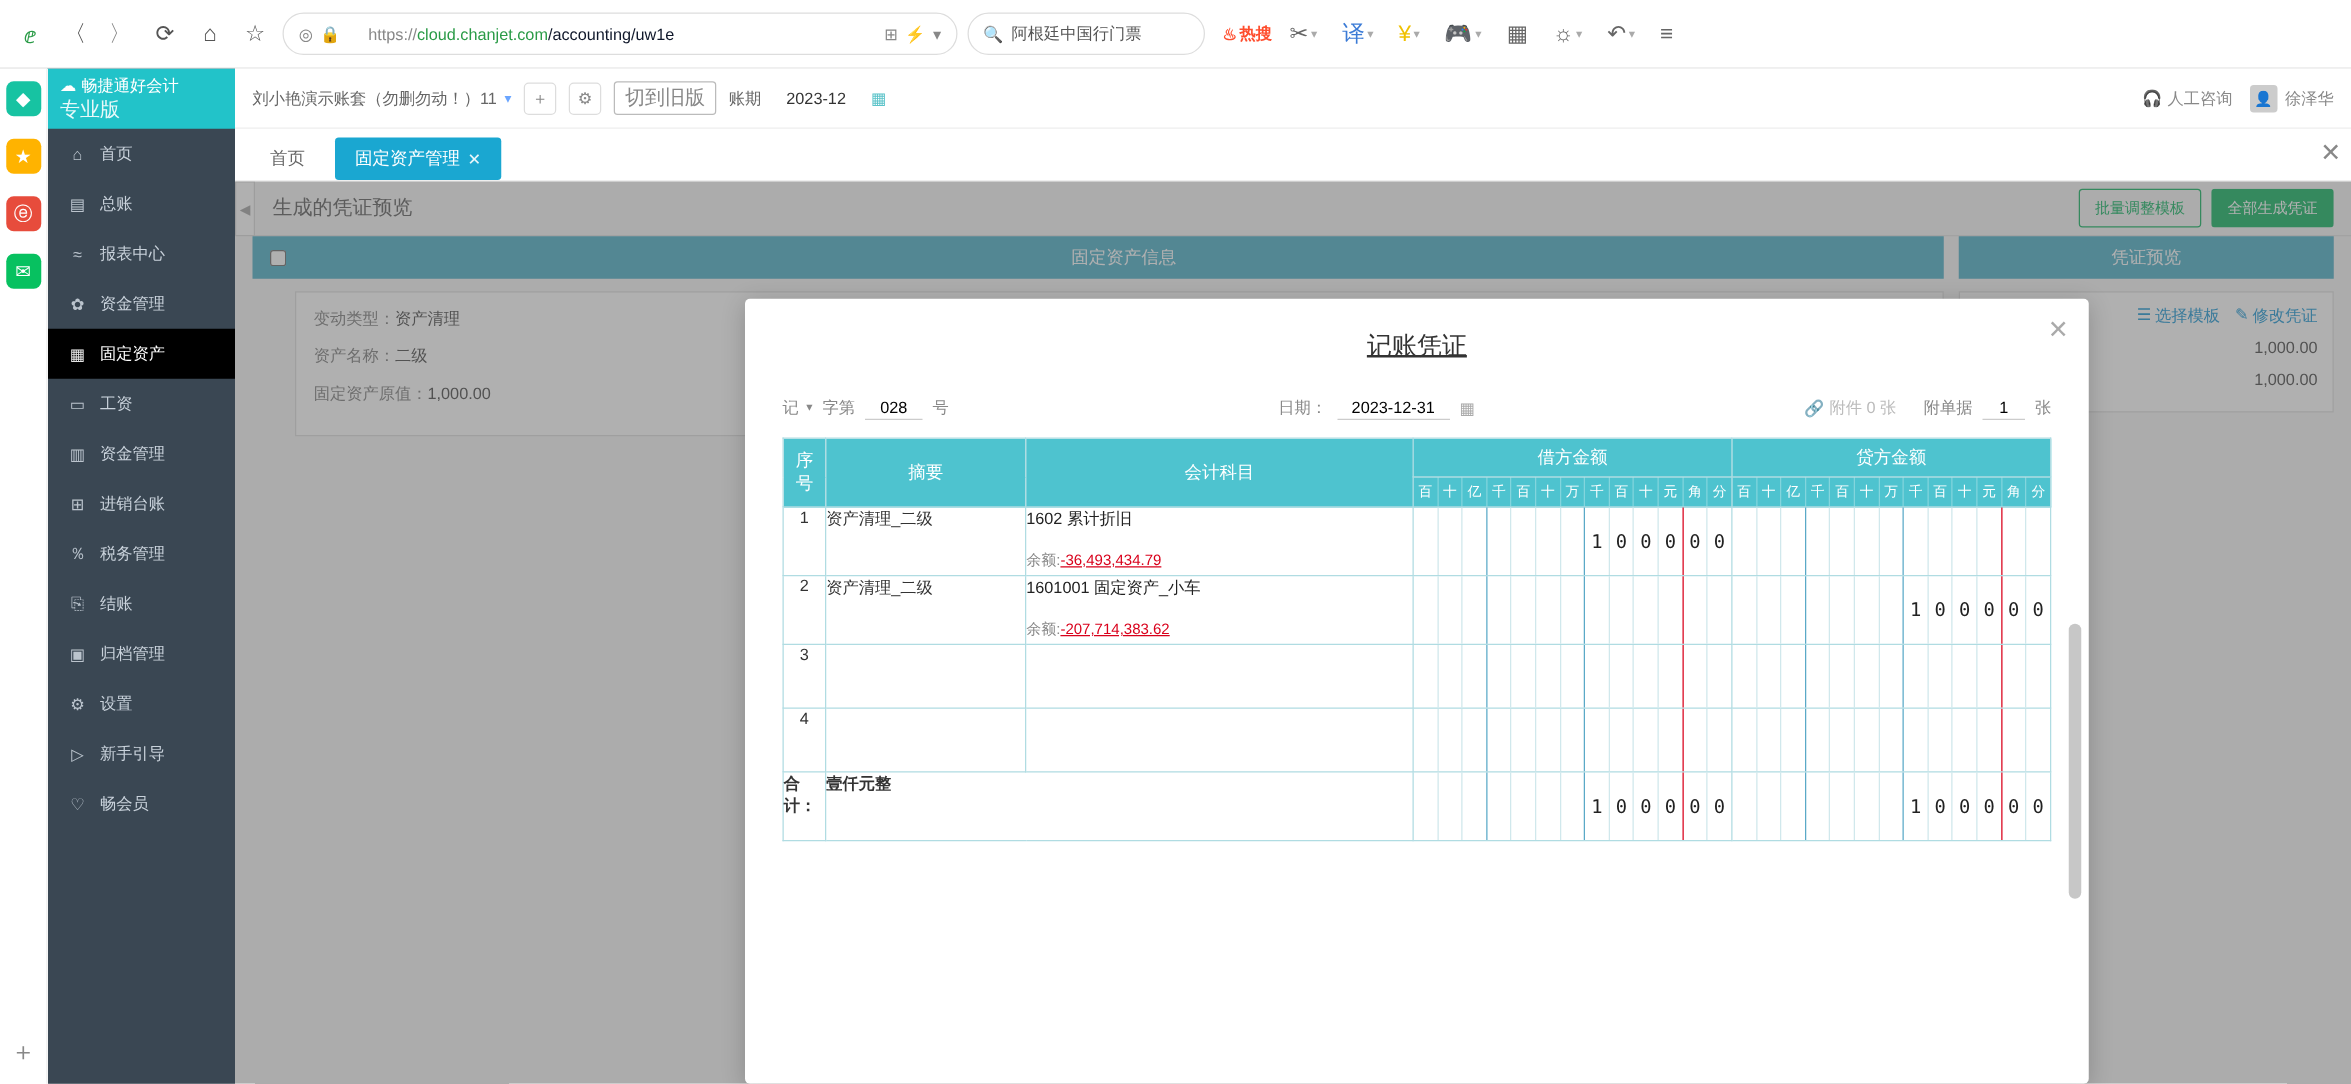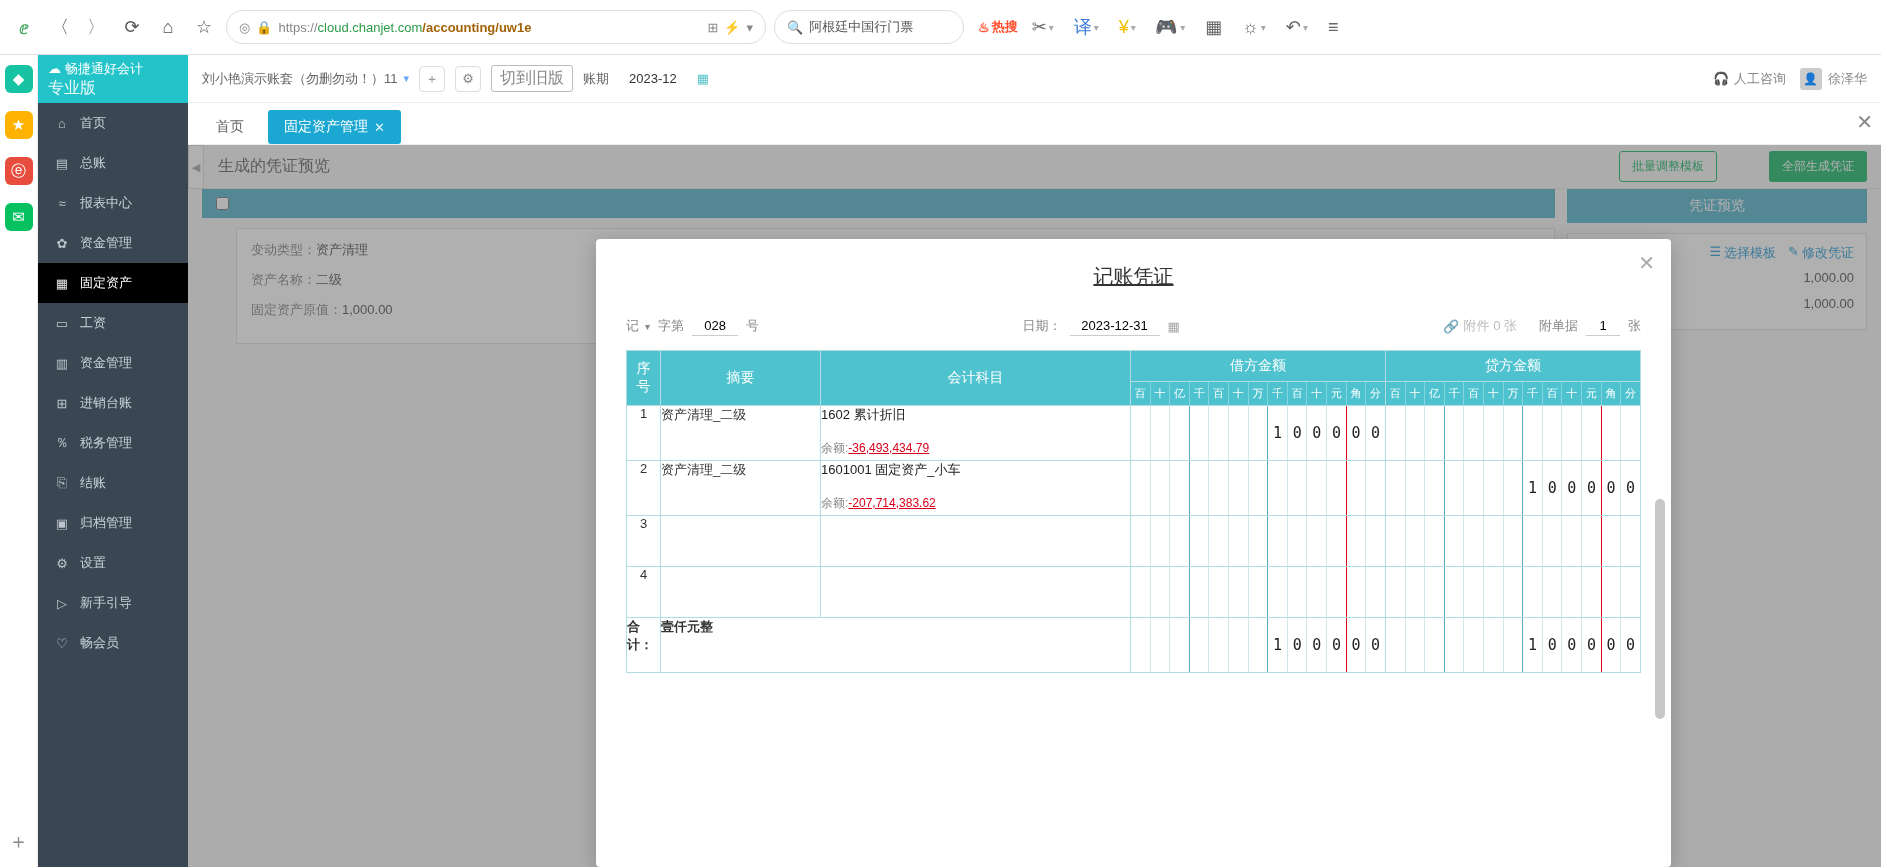--- a/index.html
+++ b/index.html
@@ -3,23 +3,23 @@
 <meta charset="utf-8">
 <style>
 * { box-sizing: border-box; margin: 0; padding: 0; }
 body { font-family: "Microsoft YaHei", Arial, sans-serif; font-size: 13px; color: #333; background: #fff; overflow: hidden; }
 
 
 .browser-bar { height: 55px; display: flex; align-items: center; padding: 0 10px; border-bottom: 1px solid #e0e0e0; gap: 8px; }
 .browser-icon { width: 28px; height: 28px; display: flex; align-items: center; justify-content: center; color: #555; cursor: pointer; border-radius: 4px; font-size: 18px; }
 .url-bar { flex: 1; display: flex; align-items: center; height: 34px; border: 1px solid #ddd; border-radius: 17px; padding: 0 12px; max-width: 540px; gap: 6px; color: #666; }
 .url-text { flex: 1; white-space: nowrap; overflow: hidden; text-overflow: ellipsis; }
-.url-text .pre { color:#888; }
+.url-text .pre { color:#888;margin-left:16px; }
 .url-text .dom { color:#2a9b47; font-weight: 500; }
-.url-text .path { color:#a16207;font-weight:bold; }
+.url-text .path { color:#0f172a; }
 .search-bar { display: flex; align-items: center; height: 34px; border: 1px solid #ddd; border-radius: 17px; padding: 0 12px; width: 190px; gap:6px; }
 .hot { color:#ff4d2d; font-weight:600; display:flex; align-items:center; gap:2px; margin-left:6px;}
 .tool-icon { font-size:18px; color:#666; padding:0 6px; cursor:pointer; display:flex; align-items:center; gap:2px;}
 .tool-icon .drop { font-size:10px; color:#aaa;}
 .yellow { color:#f0c000;}
 .red { color:#e74c3c;}
 .gray { color:#888;}
 .green { color:#2a9b47;}
 
 
@@ -55,21 +55,21 @@
 
 
 .page-wrap { flex:1; position:relative; overflow:hidden; }
 .page-dim { position:absolute; inset:0; background:#f7f7f7; }
 .page-header { display:flex; align-items:center; height:44px; padding:14px 14px; border-bottom:1px solid #e5e5e5;}
 .page-title { font-size:16px; color:#666;}
 .collapse-btn { border:1px solid #ddd; width:16px; height:44px; display:flex; align-items:center; justify-content:center; color:#aaa; font-size:11px; cursor:pointer; background:#fff;}
 .btn-out { margin-left:auto; display:flex; gap:8px;}
 .btn { padding:6px 12px; border-radius:3px; font-size:12px; cursor:pointer; border:1px solid transparent;}
 .btn-green-out { border-color:#1fb96b; color:#1fb96b;}
-.btn-green { background:#1fb96b; color:#fff;margin-left:44px;}
+.btn-green { background:#1fb96b; color:#fff;}
 .section-row { display:flex; margin:0 14px; gap:12px; }
 .sec-head { background:#57b4cb; color:#fff; text-align:center; padding:8px 0; font-size:14px;}
 .left-sec { flex:1; }
 .right-sec { width:300px;}
 .info-card { background:#fff; border:1px solid #e0e0e0; margin-top:10px; padding:12px 14px; position:relative;}
 .info-card .line { color:#888; font-size:13px; margin-bottom:12px;}
 .preview-card { background:#fff; border:1px solid #e0e0e0; margin-top:10px; padding:10px 12px;}
 .preview-card .hdr { display:flex; align-items:center; color:#666; font-size:13px; margin-bottom:8px;}
 .preview-card .hdr .links { margin-left:auto; display:flex; gap:12px; color:#2a9ed8;}
 .preview-card .row-line { display:flex; justify-content:space-between; margin-bottom:8px; color:#555;}
@@ -270,20 +270,21 @@
             <div class="btn-out">
               <div class="btn btn-green-out">批量调整模板</div>
               <div class="btn btn-green">全部生成凭证</div>
             </div>
           </div>
         </div>
         <div class="section-row">
           <div class="left-sec">
             <div class="sec-head" style="display:flex;align-items:center;">
               <input type="checkbox" style="margin: 0px 14px;">
+              <span style="flex:1;">固定资产信息</span>
             </div>
             <div style="position:relative; padding-left:34px;">
 
               <div class="info-card">
                 <div class="line"><span>变动类型：</span><span style="color:#555;">资产清理</span></div>
                 <div class="line"><span>资产名称：</span><span style="color:#555;">二级</span></div>
                 <div class="line"><span>固定资产原值：</span><span style="color:#555;">1,000.00</span></div>
               </div>
             </div>
           </div>

